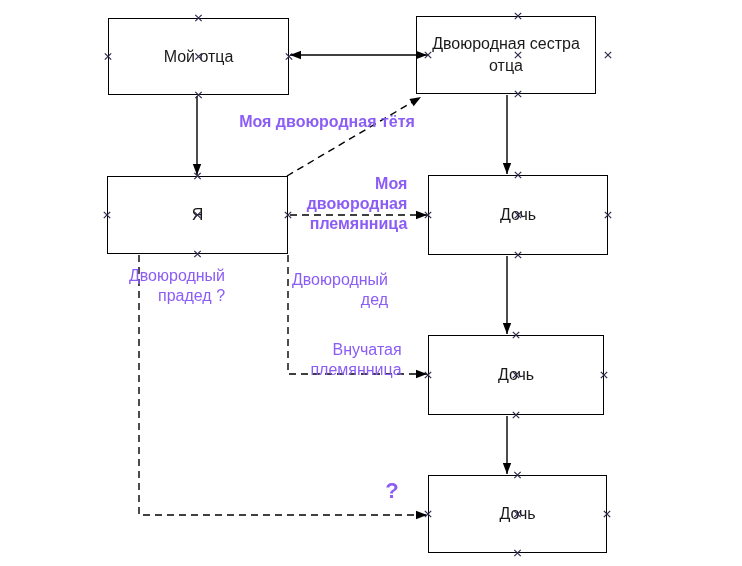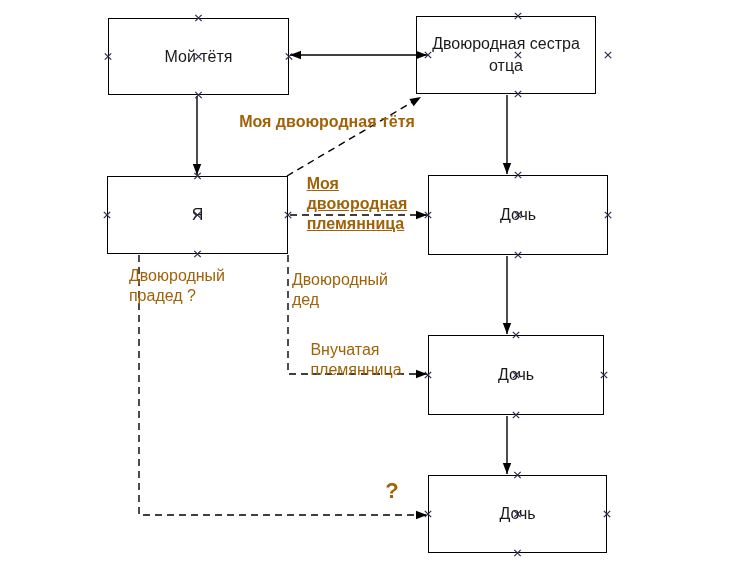--- a/index.html
+++ b/index.html
@@ -26,25 +26,25 @@
     justify-content: center;
     text-align: center;
     font-size: 16px;
     line-height: 22px;
     color: #1a1a1a;
   }
   .box span { padding: 0 8px; }
   .lbl {
     position: absolute;
     transform: translate(-50%, -50%);
-    text-align: left;
+    text-align: right;
     white-space: pre-line;
     font-size: 16px;
     line-height: 20px;
-    color: #a16207;
+    color: #8b5cf6;
   }
   .lbl.bold { font-weight: bold; }
 </style>
 </head>
 <body>
 
 <div id="canvas">
   <svg id="connector-layer" class="layer" width="742" height="566">
       <g>
         <polyline points="290,55 427,55" fill="none" stroke="#000000" stroke-width="1.4"></polyline>
@@ -79,41 +79,41 @@
         <polyline points="288,255 288,374 427,374" fill="none" stroke="#000000" stroke-width="1.4" stroke-dasharray="7 5"></polyline>
         <polygon points="427,374 416,378.2 416,369.8" fill="#000000"></polygon>
       </g>
       <g>
         <polyline points="139,255 139,515 427,515" fill="none" stroke="#000000" stroke-width="1.4" stroke-dasharray="7 5"></polyline>
         <polygon points="427,515 416,519.2 416,510.8" fill="#000000"></polygon>
       </g>
     </svg>
   <div id="box-layer">
       <div class="box" style="left: 108px; top: 18px; width: 181px; height: 77px;">
-        <span>Мой тётя</span>
+        <span>Мой отца</span>
       </div>
       <div class="box" style="left: 416px; top: 16px; width: 180px; height: 78px;">
         <span>Двоюродная сестра отца</span>
       </div>
       <div class="box" style="left: 107px; top: 176px; width: 181px; height: 78px;">
         <span>Я</span>
       </div>
       <div class="box" style="left: 428px; top: 175px; width: 180px; height: 80px;">
         <span>Дочь</span>
       </div>
       <div class="box" style="left: 428px; top: 335px; width: 176px; height: 80px;">
         <span>Дочь</span>
       </div>
       <div class="box" style="left: 428px; top: 475px; width: 179px; height: 78px;">
         <span>Дочь</span>
       </div>
     </div>
   <div id="label-layer">
       <div class="lbl bold" style="left: 327px; top: 122px; font-size: 16px;">Моя двоюродная тётя</div>
-      <div class="lbl bold" style="left: 357px; top: 204px; font-size: 16px; text-decoration: underline;">Моя
+      <div class="lbl bold" style="left: 357px; top: 204px; font-size: 16px;">Моя
 двоюродная
 племянница</div>
       <div class="lbl" style="left: 177px; top: 286px; font-size: 16px;">Двоюродный
 прадед ?</div>
       <div class="lbl" style="left: 340px; top: 290px; font-size: 16px;">Двоюродный
 дед</div>
       <div class="lbl" style="left: 356px; top: 360px; font-size: 16px;">Внучатая
 племянница</div>
       <div class="lbl bold" style="left: 392px; top: 491px; font-size: 22px;">?</div>
     </div>

